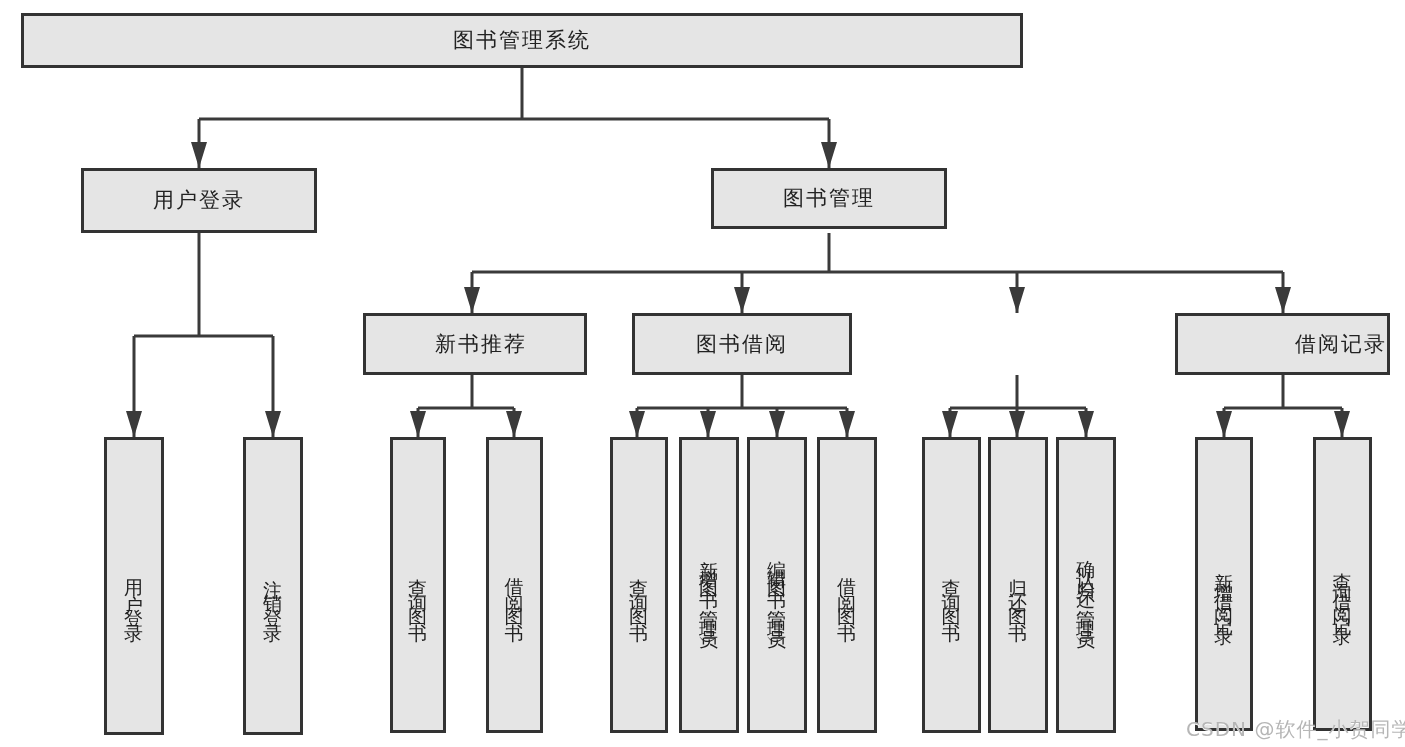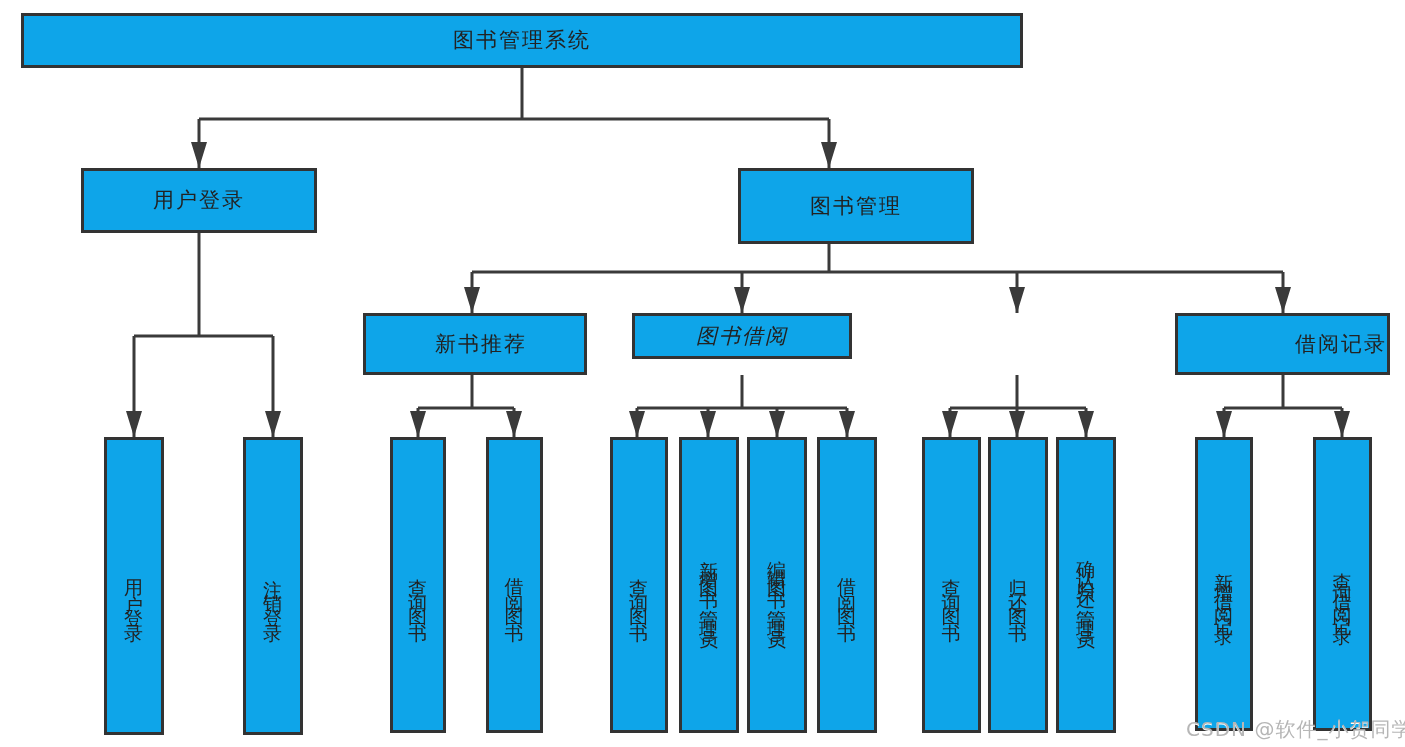--- a/index.html
+++ b/index.html
@@ -7,21 +7,21 @@
     position:relative;
     width:1405px;height:747px;
     background:#ffffff;
     font-family:"DejaVu Sans","Liberation Sans",sans-serif;
     overflow:hidden;
   }
   svg.wires{position:absolute;left:0;top:0;z-index:1;}
   .node{
     position:absolute;
     box-sizing:border-box;
-    background:#0ea5e9;
+    background:#e5e5e5;
     border:3px solid #333333;
     display:flex;
     align-items:center;
     justify-content:center;
     z-index:2;
     color:#222222;
   }
   .node.h .lbl{
     font-size:21px;
     letter-spacing:2px;
@@ -76,28 +76,28 @@
              M1216 411 L1232 411 L1224 437 Z  M1334 411 L1350 411 L1342 437 Z" fill="#3a3a3a" stroke="none"></path>
   </svg>
 
   <div class="node h" style="left:21px;top:13px;width:1002px;height:55px;">
     <span class="lbl">图书管理系统</span>
   </div>
 
   <div class="node h" style="left:81px;top:168px;width:236px;height:65px;">
     <span class="lbl">用户登录</span>
   </div>
-  <div class="node h" style="left:738px;top:168px;width:236px;height:76px;">
+  <div class="node h" style="left:711px;top:168px;width:236px;height:61px;">
     <span class="lbl">图书管理</span>
   </div>
 
   <div class="node h" style="left:363px;top:313px;width:224px;height:62px;padding-left:12px;">
     <span class="lbl">新书推荐</span>
   </div>
-  <div class="node h" style="left:632px;top:313px;width:220px;height:46px;font-style:italic;">
+  <div class="node h" style="left:632px;top:313px;width:220px;height:62px;">
     <span class="lbl">图书借阅</span>
   </div>
   <div class="node h" style="left:1175px;top:313px;width:215px;height:62px;justify-content:flex-end;">
     <span class="lbl">借阅记录</span>
   </div>
 
   <div class="node v ls15" style="left:104px;top:437px;width:60px;height:298px;">
     <span class="lbl">用户登录</span>
   </div>
   <div class="node v ls15" style="left:243px;top:437px;width:60px;height:298px;">

